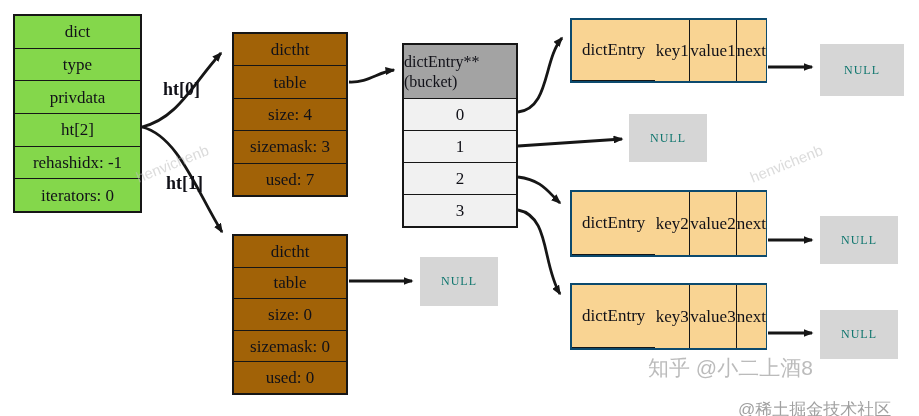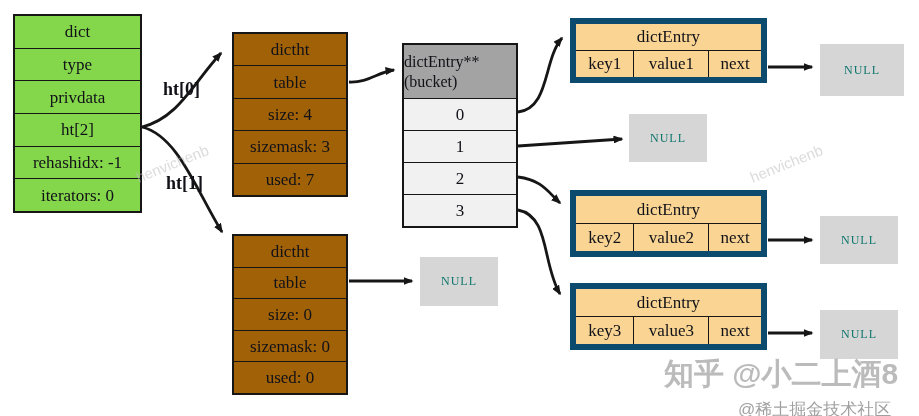--- a/index.html
+++ b/index.html
@@ -23,21 +23,21 @@
     font-size:17px;line-height:1;
   }
   .row + .row{border-top:1.5px solid #161616;}
   .green .row{background:#84d74b;}
   .blue .row{background:#a16207;}
   .bucket .row{background:#f1f1f1;}
   .bucket-header{
     flex:0 0 53px;display:flex;flex-direction:column;align-items:flex-start;justify-content:center;
     background:#a3a3a3;font-size:16px;line-height:1.2;
   }
-  .entry{position:absolute;border:6px solid #0c4a6e;box-sizing:border-box;display:flex;flex-direction:column;}
+  .entry{position:absolute;border:2px solid #0c4a6e;box-sizing:border-box;display:flex;flex-direction:row;}
   .entry-header{
     flex:1;display:flex;align-items:center;justify-content:center;
     background:#f9d493;font-size:17px;border-bottom:1.5px solid #161616;
   }
   .entry-cells{flex:1;display:flex;}
   .entry-cell{
     display:flex;align-items:center;justify-content:center;
     background:#f9d493;font-size:17px;text-align:center;
   }
   .entry-cell + .entry-cell{border-left:1.5px solid #161616;}
@@ -46,23 +46,23 @@
   .cell-next{flex:1;}
   .null-box{
     position:absolute;background:#d6d6d6;
     display:flex;align-items:center;justify-content:center;
     font-size:12px;letter-spacing:1px;color:#0f766e;
   }
   .edge-label{
     position:absolute;font-size:18px;font-weight:bold;color:#111118;margin-top:44px;
   }
   .wm-main{
-    position:absolute;left:664px;top:354px;
-    font-size:30px;color:rgba(175,175,175,0.85);
-    font-family:"Liberation Sans", sans-serif;white-space:nowrap;font-weight:bold;
+    position:absolute;left:648px;top:354px;
+    font-size:21px;color:rgba(175,175,175,0.85);
+    font-family:"Liberation Sans", sans-serif;white-space:nowrap;
   }
   .wm-sub{
     position:absolute;left:738px;top:398px;
     font-size:17px;color:rgba(150,150,150,0.9);
     font-family:"Liberation Sans", sans-serif;white-space:nowrap;
   }
   .wm-diag{
     position:absolute;font-size:15px;color:rgba(190,190,190,0.55);
     font-family:"Liberation Sans", sans-serif;white-space:nowrap;
     transform:rotate(-22deg);

